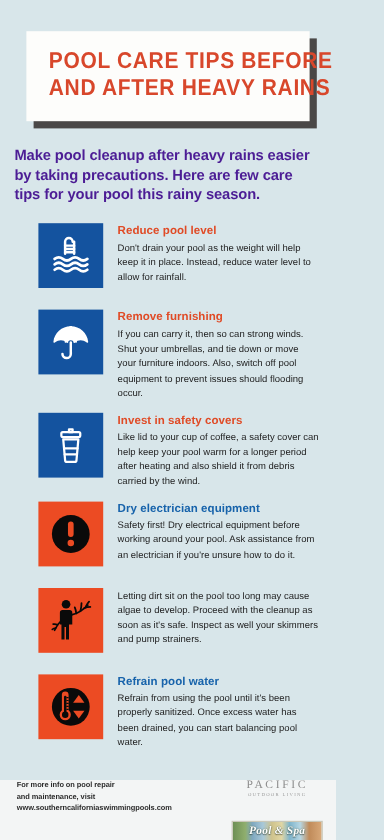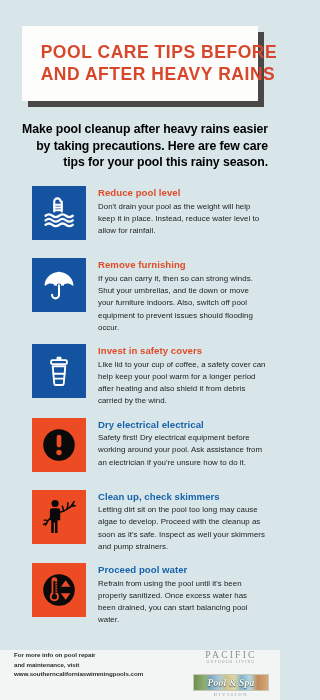--- a/index.html
+++ b/index.html
@@ -55,22 +55,22 @@
     line-height: 1.16;
     letter-spacing: 0.6px;
     transform: scaleX(0.92);
     transform-origin: center;
     white-space: nowrap;
   }
 
   
   .intro {
     margin: 20px 12px 0 12px;
-    text-align: right;
-    color: #000000;
+    text-align: left;
+    color: #4c1d95;
     font-size: 12.3px;
     font-weight: bold;
     line-height: 1.34;
     letter-spacing: -0.1px;
   }
 
   
   .tips {
     margin-top: 16px;
     padding: 0 8px 0 0;
@@ -145,21 +145,21 @@
   .logo-outdoor {
     font-family: "Liberation Serif", serif;
     font-size: 3.9px;
     letter-spacing: 1.1px;
     color: #9b9b9b;
     line-height: 1.5;
   }
   .logo-strip {
     height: 17px;
     width: 76px;
-    margin: 9px auto 0 auto;
+    margin: 19px auto 0 auto;
     position: relative;
     border: 1px solid #c9c7b8;
     background: linear-gradient(90deg,
         #6d8f54 0%, #8fae6d 14%,
         #7fa8bf 22%, #a8c8d8 34%,
         #cfc38c 44%, #e0d6a4 55%,
         #7fb5cc 64%, #b6d6e2 76%,
         #c08b5a 86%, #d8a878 100%);
       overflow: hidden;
   }
@@ -260,21 +260,21 @@
 
     <div class="tip">
       <div class="tip-icon" style="background:#ec4b23">
         <svg width="42" height="42" viewBox="0 0 48 48" aria-hidden="true">
           <circle cx="24" cy="24" r="18" fill="#0a0a0a"></circle>
           <rect x="21.3" y="12.2" width="5.4" height="14.6" rx="2.7" fill="#ec4b23"></rect>
           <circle cx="24" cy="32.6" r="3.1" fill="#ec4b23"></circle>
         </svg>
       </div>
       <div class="tip-body">
-        <div class="tip-heading" style="color:#1763ab">Dry electrical electrical</div>
+        <div class="tip-heading" style="color:#1763ab">Dry electrician equipment</div>
         <div class="tip-text">Safety first! Dry electrical equipment before working around your pool. Ask assistance from an electrician if you're unsure how to do it.</div>
       </div>
     </div>
 
     <div class="tip">
       <div class="tip-icon" style="background:#ec4b23">
         <svg width="42" height="42" viewBox="0 0 48 48" aria-hidden="true">
           <g fill="#0a0a0a">
             <circle cx="19.5" cy="8.6" r="4.1"></circle>
             <path d="M16.2 14 h6.6 a2.6 2.6 0 0 1 2.6 2.6 v11.2 h-3.1 v14.4 h-2.9 V30.2 h-1.4 v12 h-2.9 V27.8 h-1.5 V16.6 a2.6 2.6 0 0 1 2.6 -2.6 z"></path>
@@ -287,21 +287,20 @@
             <path d="M38.4 10.6 C39.3 9 40.1 7.6 41.4 6.2"></path>
           </g>
           <g fill="none" stroke="#0a0a0a" stroke-width="1.6" stroke-linecap="round">
             <path d="M14.8 24.4 C12.4 26.4 10.2 29.4 8.6 33.4"></path>
             <path d="M11.4 28.2 C10 27.6 8.8 27.4 7.2 27.6"></path>
             <path d="M9.6 31.2 C8.4 31.4 7.4 31.8 6.4 32.6"></path>
           </g>
         </svg>
       </div>
       <div class="tip-body">
-        <div class="tip-heading" style="color:#1763ab">Clean up, check skimmers</div>
         <div class="tip-text">Letting dirt sit on the pool too long may cause algae to develop. Proceed with the cleanup as soon as it's safe. Inspect as well your skimmers and pump strainers.</div>
       </div>
     </div>
 
     <div class="tip">
       <div class="tip-icon" style="background:#ec4b23">
         <svg width="42" height="42" viewBox="0 0 48 48" aria-hidden="true">
           <circle cx="24" cy="24" r="18" fill="#0a0a0a"></circle>
 
           <g>
@@ -314,21 +313,21 @@
             </g>
           </g>
 
           <g fill="#ec4b23">
             <path d="M31.6 12.8 l5.4 7.4 h-10.8 z"></path>
             <path d="M31.6 35.2 l-5.4 -7.4 h10.8 z"></path>
           </g>
         </svg>
       </div>
       <div class="tip-body">
-        <div class="tip-heading" style="color:#1763ab">Proceed pool water</div>
+        <div class="tip-heading" style="color:#1763ab">Refrain pool water</div>
         <div class="tip-text">Refrain from using the pool until it's been properly sanitized. Once excess water has been drained, you can start balancing pool water.</div>
       </div>
     </div>
 
   </div>
 
   <div class="footer">
     <div class="footer-text">
       <span>For more info on pool repair</span>
       <span>and maintenance, visit</span>

